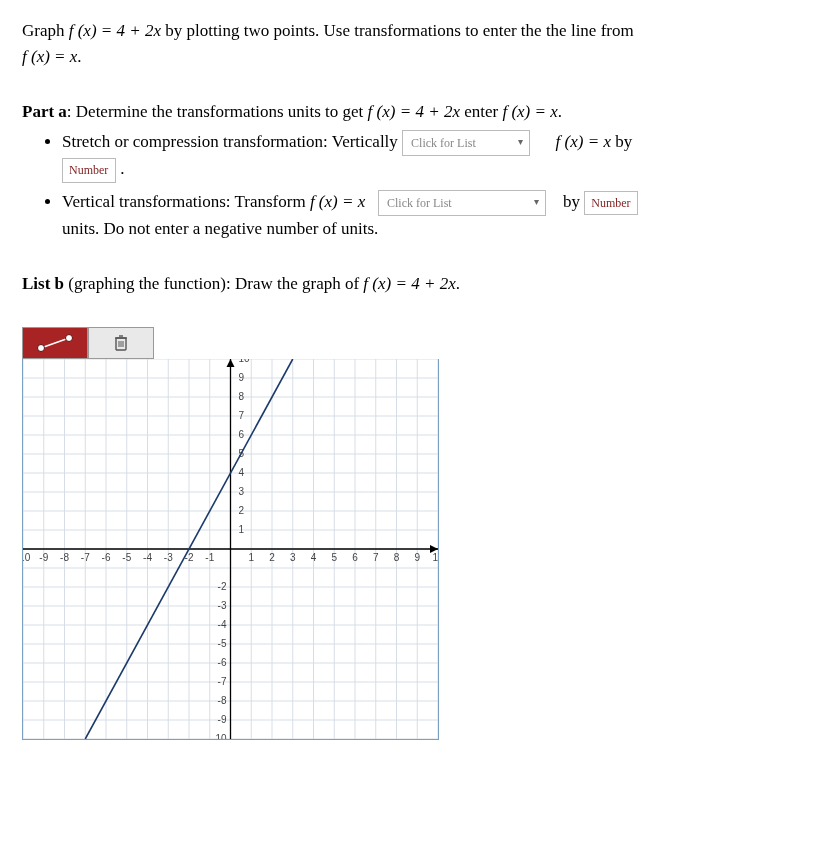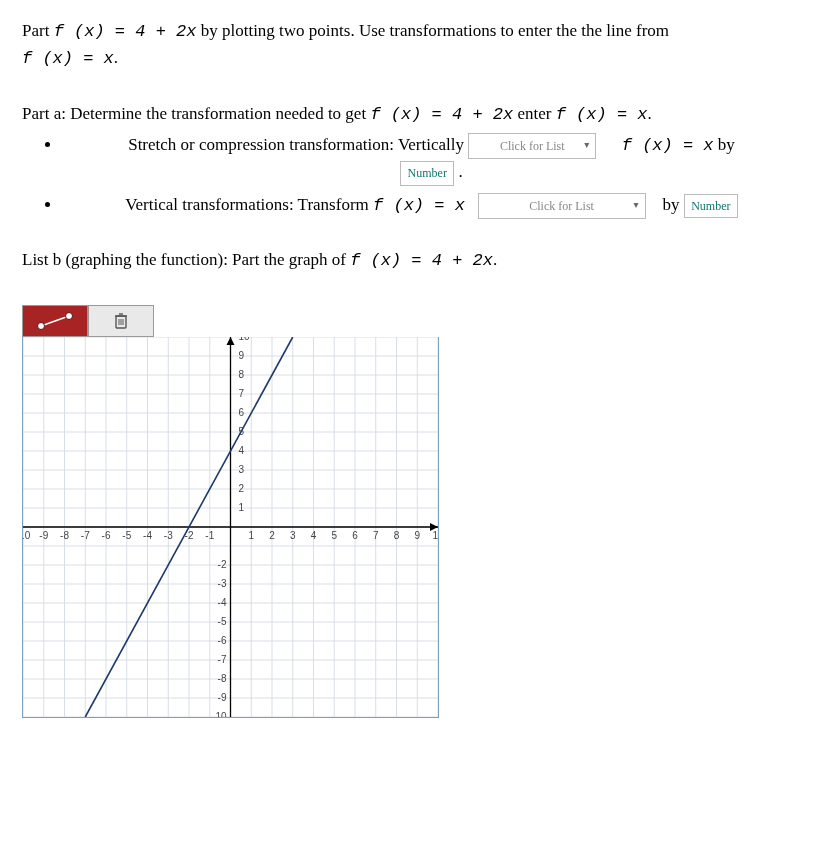--- a/index.html
+++ b/index.html
@@ -5,24 +5,24 @@
   body {
     font-family: Georgia, 'Times New Roman', serif;
     font-size: 17px;
     color: #000;
     margin: 0;
     padding: 18px 18px 18px 22px;
     width: 819px;
     box-sizing: border-box;
     line-height: 1.55;
   }
-  .math { font-style: italic; font-family: Liberation Mono, monospace; }
+  .math { font-style: italic; font-family: Liberation Serif, serif; }
   .prompt { margin-bottom: 26px; }
-  .part-label { font-weight: normal; }
-  .bullet-list { padding-left: 40px; margin: 4px 0 0 0; text-align: center; }
+  .part-label { font-weight: bold; }
+  .bullet-list { padding-left: 40px; margin: 4px 0 0 0; }
   .bullet-list li { margin-bottom: 6px; }
   .dropdown {
     display: inline-block;
     border: 1px solid #bbb;
     font-size: 12px;
     color: #888;
     padding: 3px 8px;
     min-width: 110px;
     vertical-align: middle;
     background: #fff;
@@ -33,21 +33,21 @@
     position: absolute;
     right: 6px;
     top: 3px;
     color: #666;
     font-size: 10px;
   }
   .num-input {
     display: inline-block;
     border: 1px solid #bbb;
     font-size: 12px;
-    color: #0f766e;
+    color: #7f1d1d;
     padding: 2px 6px;
     min-width: 40px;
     vertical-align: middle;
     background: #fff;
   }
   .section { margin-top: 28px; }
 
   
   .toolbar { display: flex; margin-top: 30px; }
   .tool-btn {
@@ -71,53 +71,54 @@
   .grid-line { stroke: #d7dde6; stroke-width: 1; }
   .axis { stroke: #000; stroke-width: 1.3; }
   .tick-label { font-size: 10px; fill: #444; font-family: Arial, sans-serif; }
   .plot-line { stroke: #1b3a6b; stroke-width: 1.6; fill: none; }
   .arrowhead { fill: #000; }
 </style>
 </head>
 <body>
 
 <div class="prompt">
-  <span>Part </span>
+  <span>Graph </span>
   <span class="math">f (x) = 4 + 2x</span>
   <span> by plotting two points. Use transformations to enter the the line from</span><br>
   <span class="math">f (x) = x</span><span>.</span>
 </div>
 
 <div class="section">
-  <span class="part-label">Part a</span><span>: Determine the transformation needed to get </span><span class="math">f (x) = 4 + 2x</span><span> enter </span><span class="math">f (x) = x</span><span>.</span>
+  <span class="part-label">Part a</span><span>: Determine the transformations units to get </span><span class="math">f (x) = 4 + 2x</span><span> enter </span><span class="math">f (x) = x</span><span>.</span>
 
   <ul class="bullet-list">
     <li>
       <span>Stretch or compression transformation: Vertically </span>
       <span class="dropdown">Click for List</span>
       &nbsp;&nbsp;&nbsp;&nbsp;
       <span class="math">f (x) = x</span>
       <span> by </span><br>
       <span class="num-input">Number</span>
       <span>.</span>
     </li>
     <li>
       <span>Vertical transformations: Transform </span>
       <span class="math">f (x) = x</span>
       &nbsp;
       <span class="dropdown" style="min-width:150px">Click for List</span>
       &nbsp;&nbsp;
       <span> by </span>
       <span class="num-input">Number</span><br>
+      <span> units. Do not enter a negative number of units.</span>
     </li>
   </ul>
 </div>
 
 <div class="section">
-  <span class="part-label">List b</span><span> (graphing the function): Part the graph of </span><span class="math">f (x) = 4 + 2x</span><span>.</span>
+  <span class="part-label">List b</span><span> (graphing the function): Draw the graph of </span><span class="math">f (x) = 4 + 2x</span><span>.</span>
 </div>
 
 <div class="toolbar">
   <div class="tool-btn tool-line">
     <svg width="40" height="18">
       <line x1="6" y1="14" x2="34" y2="4" stroke="#fff" stroke-width="1.5"></line>
       <circle cx="6" cy="14" r="3.5" fill="#fff" stroke="#5a0f0f" stroke-width="1"></circle>
       <circle cx="34" cy="4" r="3.5" fill="#fff" stroke="#5a0f0f" stroke-width="1"></circle>
     </svg>
   </div>

